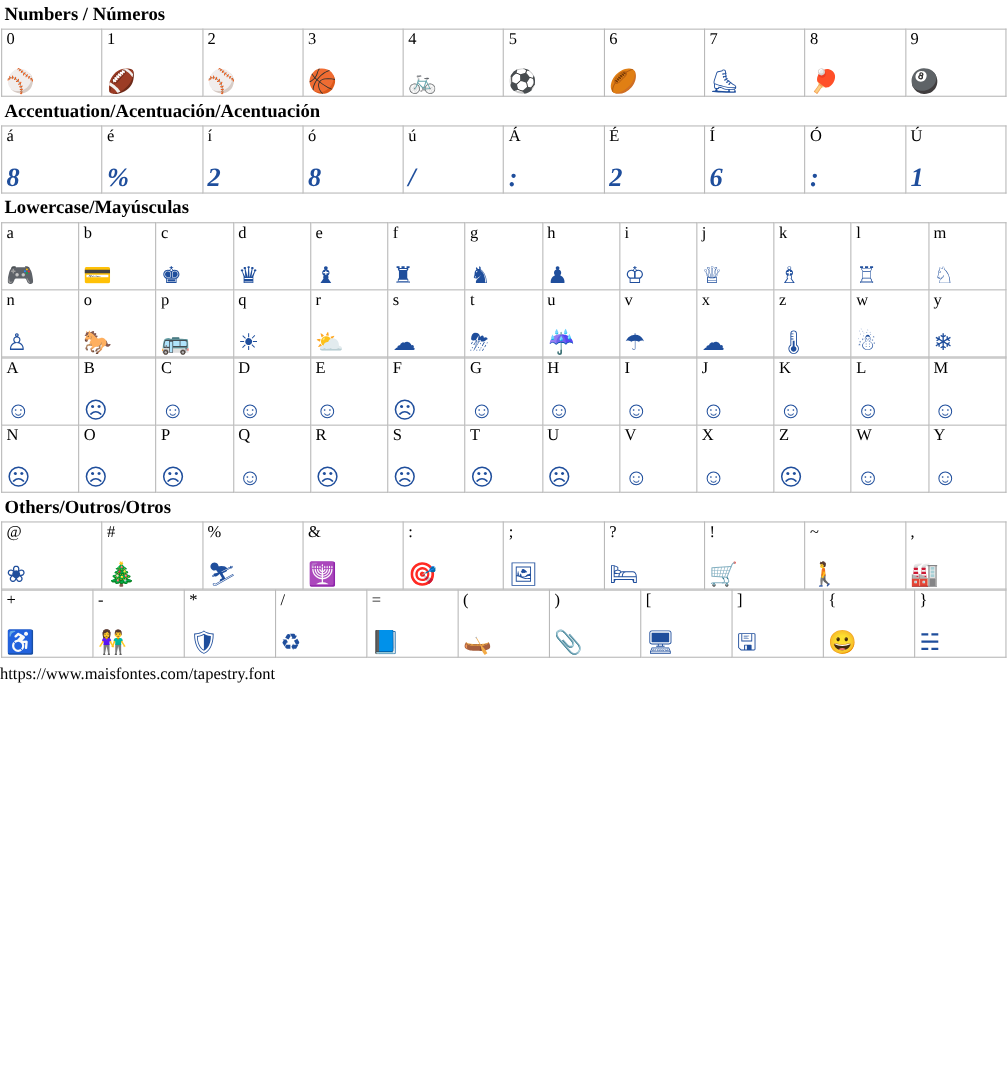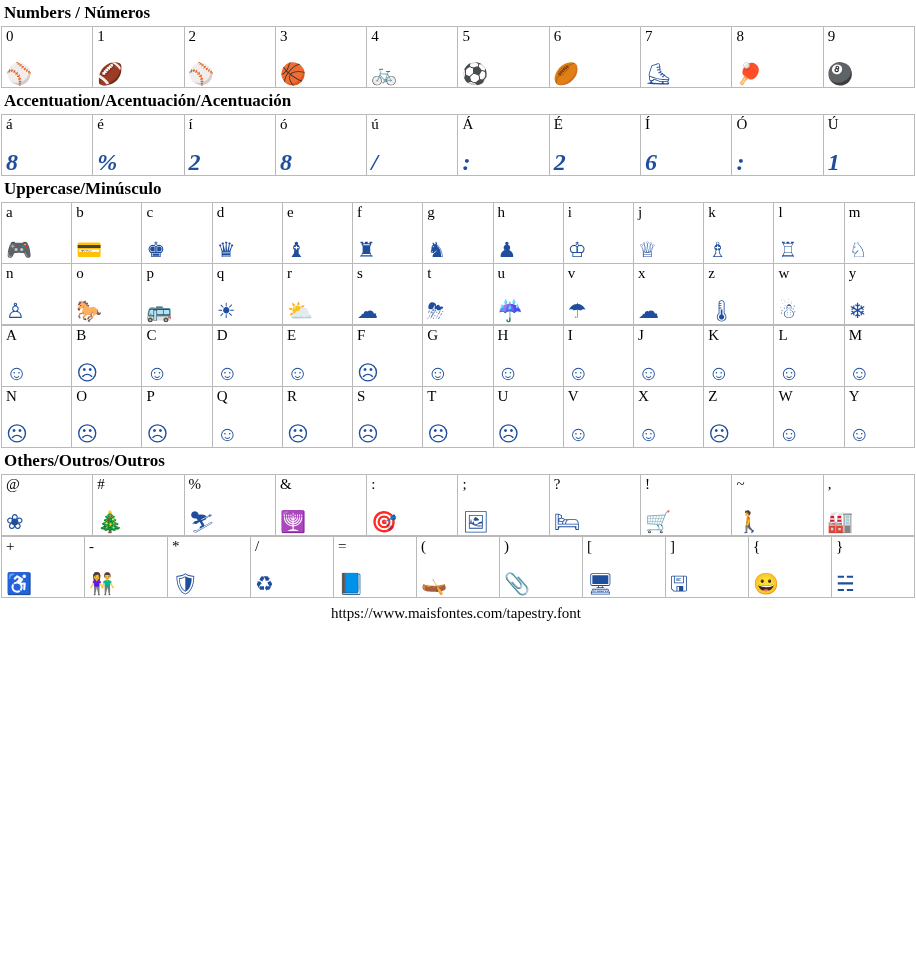--- a/index.html
+++ b/index.html
@@ -60,21 +60,21 @@
     color: #1f4e9c;
   }
   .glyph-digit {
     font-family: "Liberation Serif", serif;
     font-weight: bold;
     font-style: italic;
     font-size: 24px;
     color: #1f4e9c;
   }
   .footer-url {
-    text-align: center;
+    text-align: left;
     font-family: "Liberation Serif", serif;
     font-size: 15px;
     color: #000;
     padding: 6px 4px 0 0;
     line-height: 18px;
   }
 </style>
 </head>
 <body>
 
@@ -209,21 +209,21 @@
       <td>
             <div class="cell-inner">
               <div class="cell-label">Ú</div>
               <div class="cell-glyph glyph-digit">1</div>
             </div>
           </td>
     </tr>
   </tbody>
     </table>
 
-  <h2 class="section-title"> Uppercase/Minúsculo</h2>
+  <h2 class="section-title"> Lowercase/Mayúsculas</h2>
   <table class="charmap">
     <tbody>
         <tr>
       <td>
             <div class="cell-inner">
               <div class="cell-label">a</div>
               <div class="cell-glyph">🎮</div>
             </div>
           </td>
       <td>
@@ -540,21 +540,21 @@
       <td>
             <div class="cell-inner">
               <div class="cell-label">Y</div>
               <div class="cell-glyph">☺</div>
             </div>
           </td>
     </tr>
   </tbody>
     </table>
 
-  <h2 class="section-title"> Others/Outros/Outros</h2>
+  <h2 class="section-title"> Others/Outros/Otros</h2>
   <table class="charmap">
     <tbody>
         <tr>
       <td>
             <div class="cell-inner">
               <div class="cell-label">@</div>
               <div class="cell-glyph">❀</div>
             </div>
           </td>
       <td>

